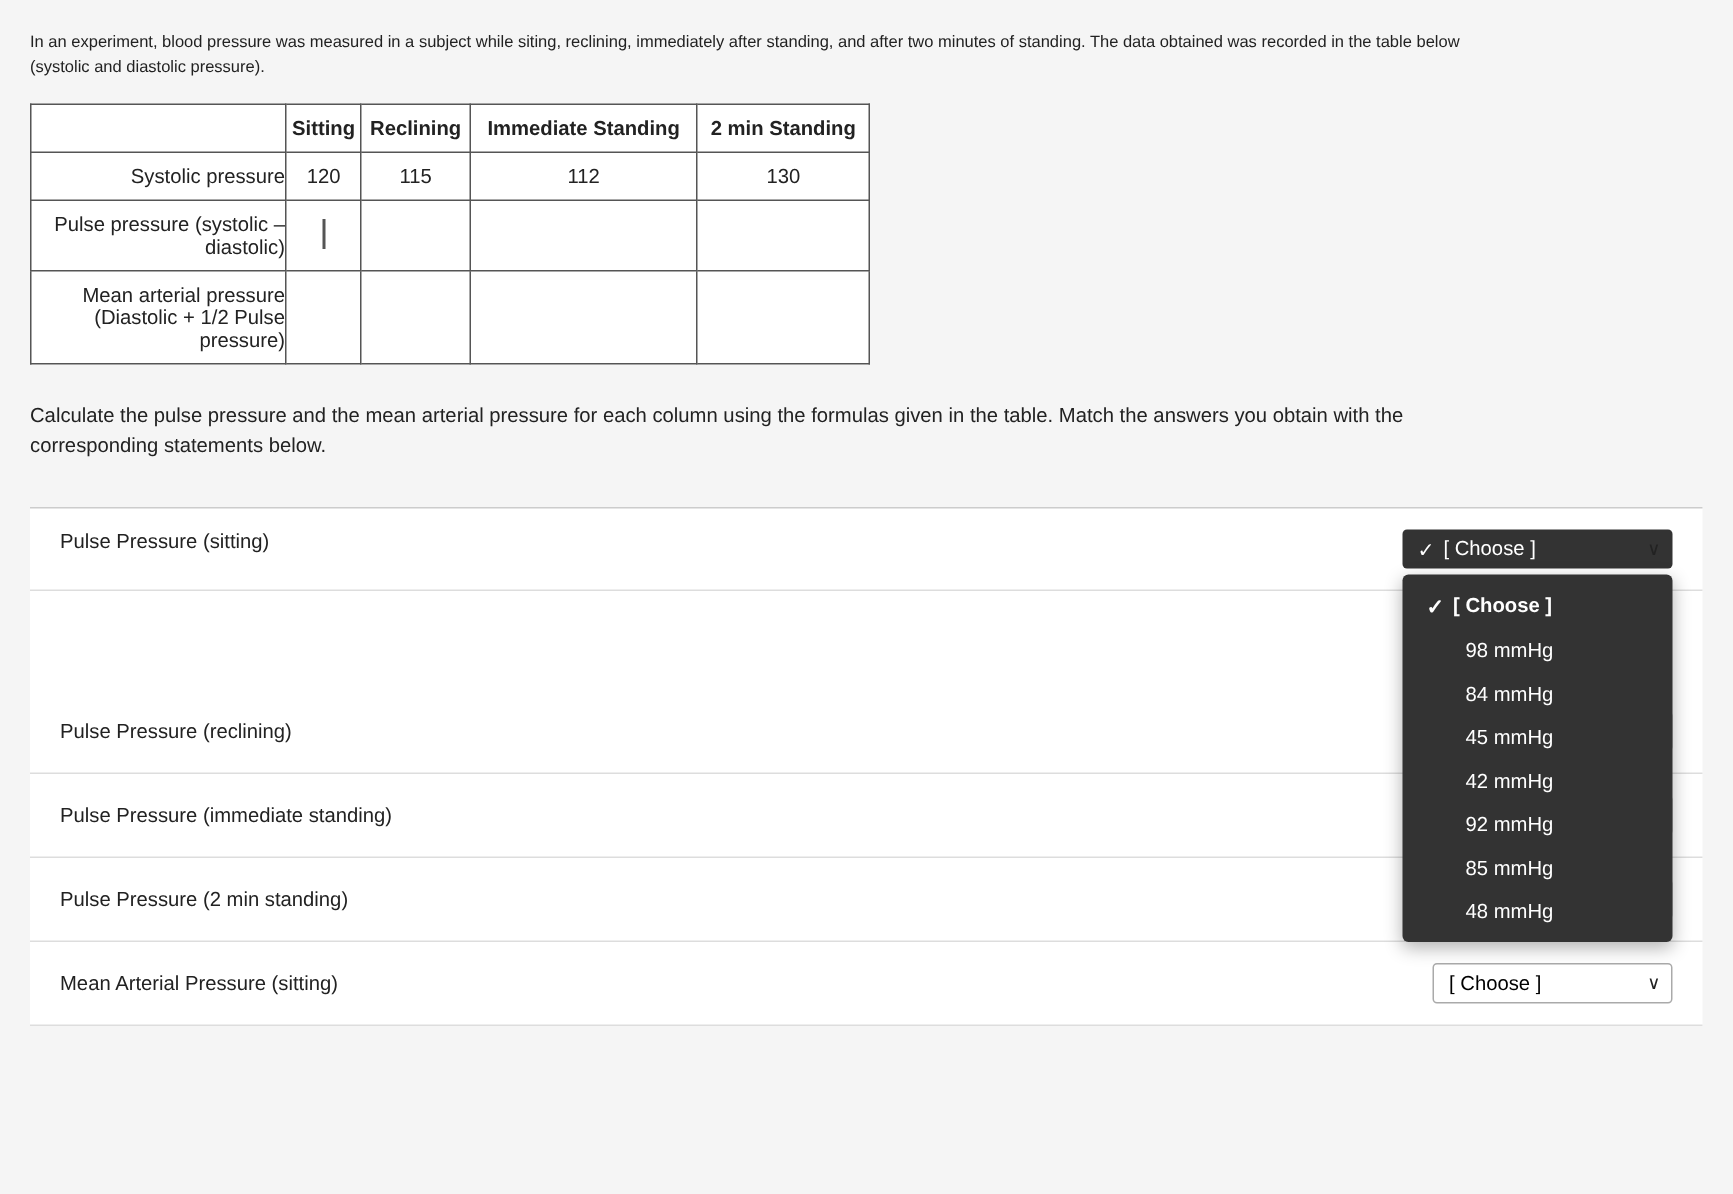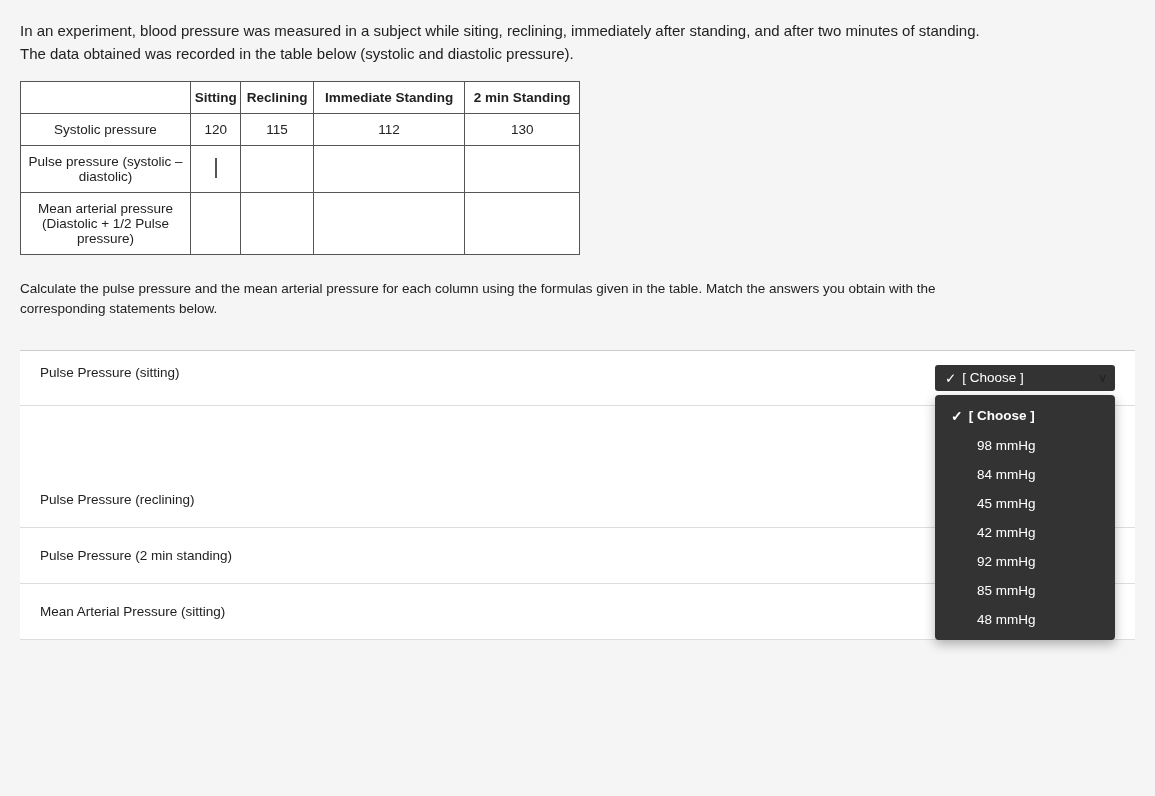--- a/index.html
+++ b/index.html
@@ -6,41 +6,41 @@
     body {
       font-family: Arial, sans-serif;
       font-size: 14px;
       background: #f5f5f5;
       color: #222;
       padding: 20px;
       width: 1155px;
     }
 
     .intro-text {
-      font-size: 15px;
+      font-size: 11px;
       line-height: 1.5;
       margin-bottom: 16px;
       max-width: 960px;
     }
 
     
     .data-table {
       border-collapse: collapse;
       margin-bottom: 16px;
       width: 560px;
     }
     .data-table td, .data-table th {
       border: 1px solid #555;
       padding: 8px 0;
       text-align: center;
       vertical-align: middle;
       font-size: 13.5px;
     }
     .data-table td:first-child, .data-table th:first-child {
-      text-align: center;
+      text-align: right;
       font-weight: normal;
       width: 170px;
     }
     .data-table thead th {
       background: #fff;
       font-weight: bold;
     }
     .data-table tbody td {
       background: #fff;
     }
@@ -243,20 +243,30 @@
     <span class="question-label">Pulse Pressure (reclining)</span>
     <div class="question-control">
       <div class="select-wrapper">
         <select class="dropdown-select">
           <option>[ Choose ]</option>
         </select>
       </div>
     </div>
   </div>
 
+  <div class="question-row">
+    <span class="question-label">Pulse Pressure (immediate standing)</span>
+    <div class="question-control">
+      <div class="select-wrapper">
+        <select class="dropdown-select">
+          <option>[ Choose ]</option>
+        </select>
+      </div>
+    </div>
+  </div>
 
   <div class="question-row">
     <span class="question-label">Pulse Pressure (2 min standing)</span>
     <div class="question-control">
       <div class="select-wrapper">
         <select class="dropdown-select">
           <option>[ Choose ]</option>
         </select>
       </div>
     </div>

